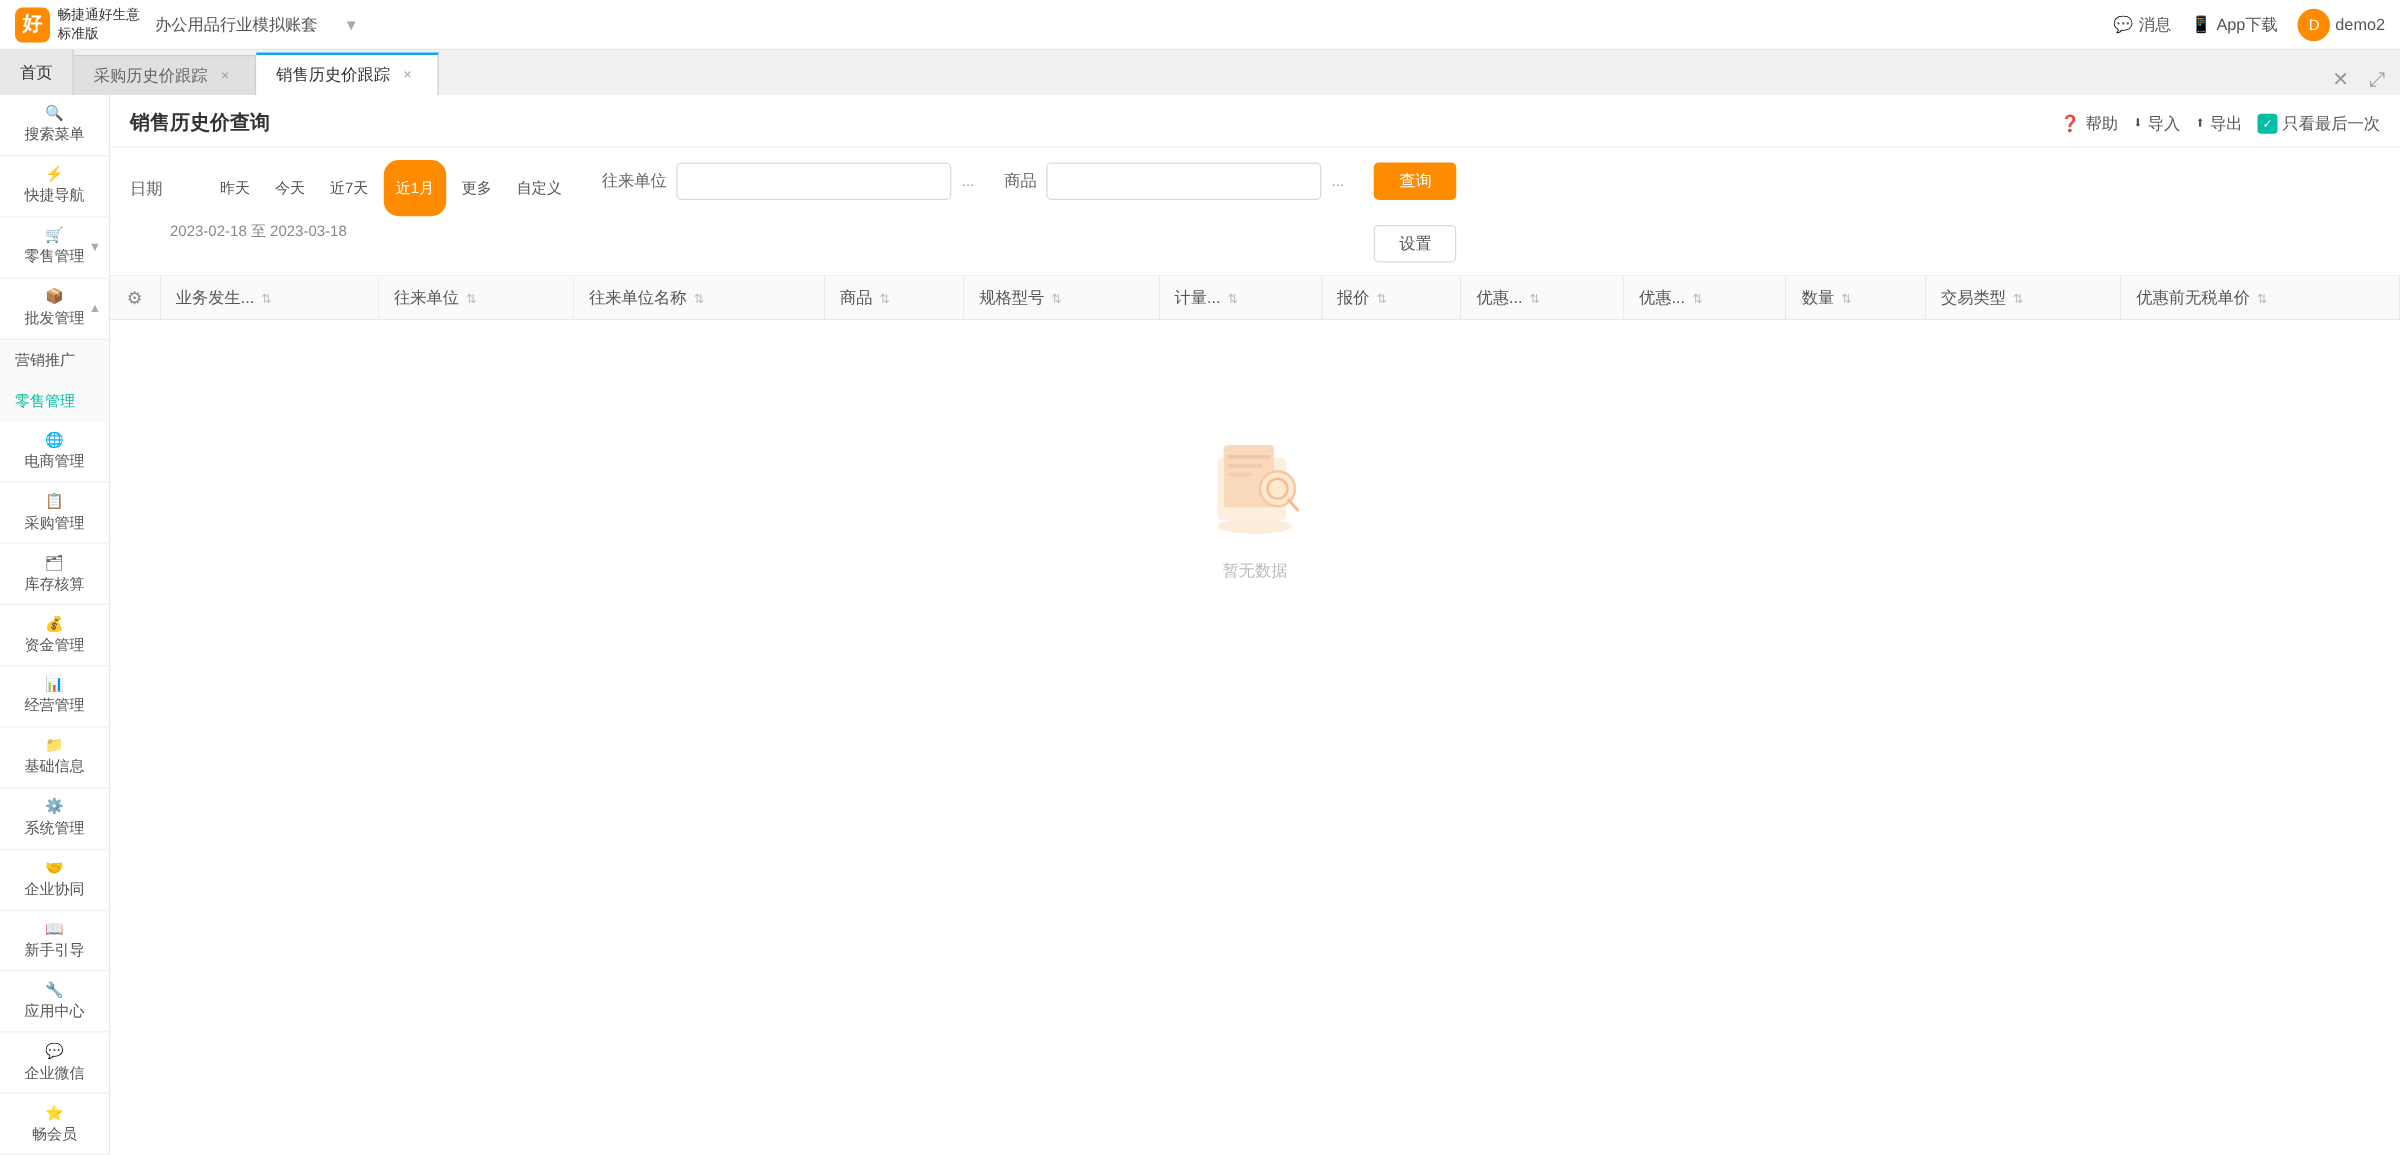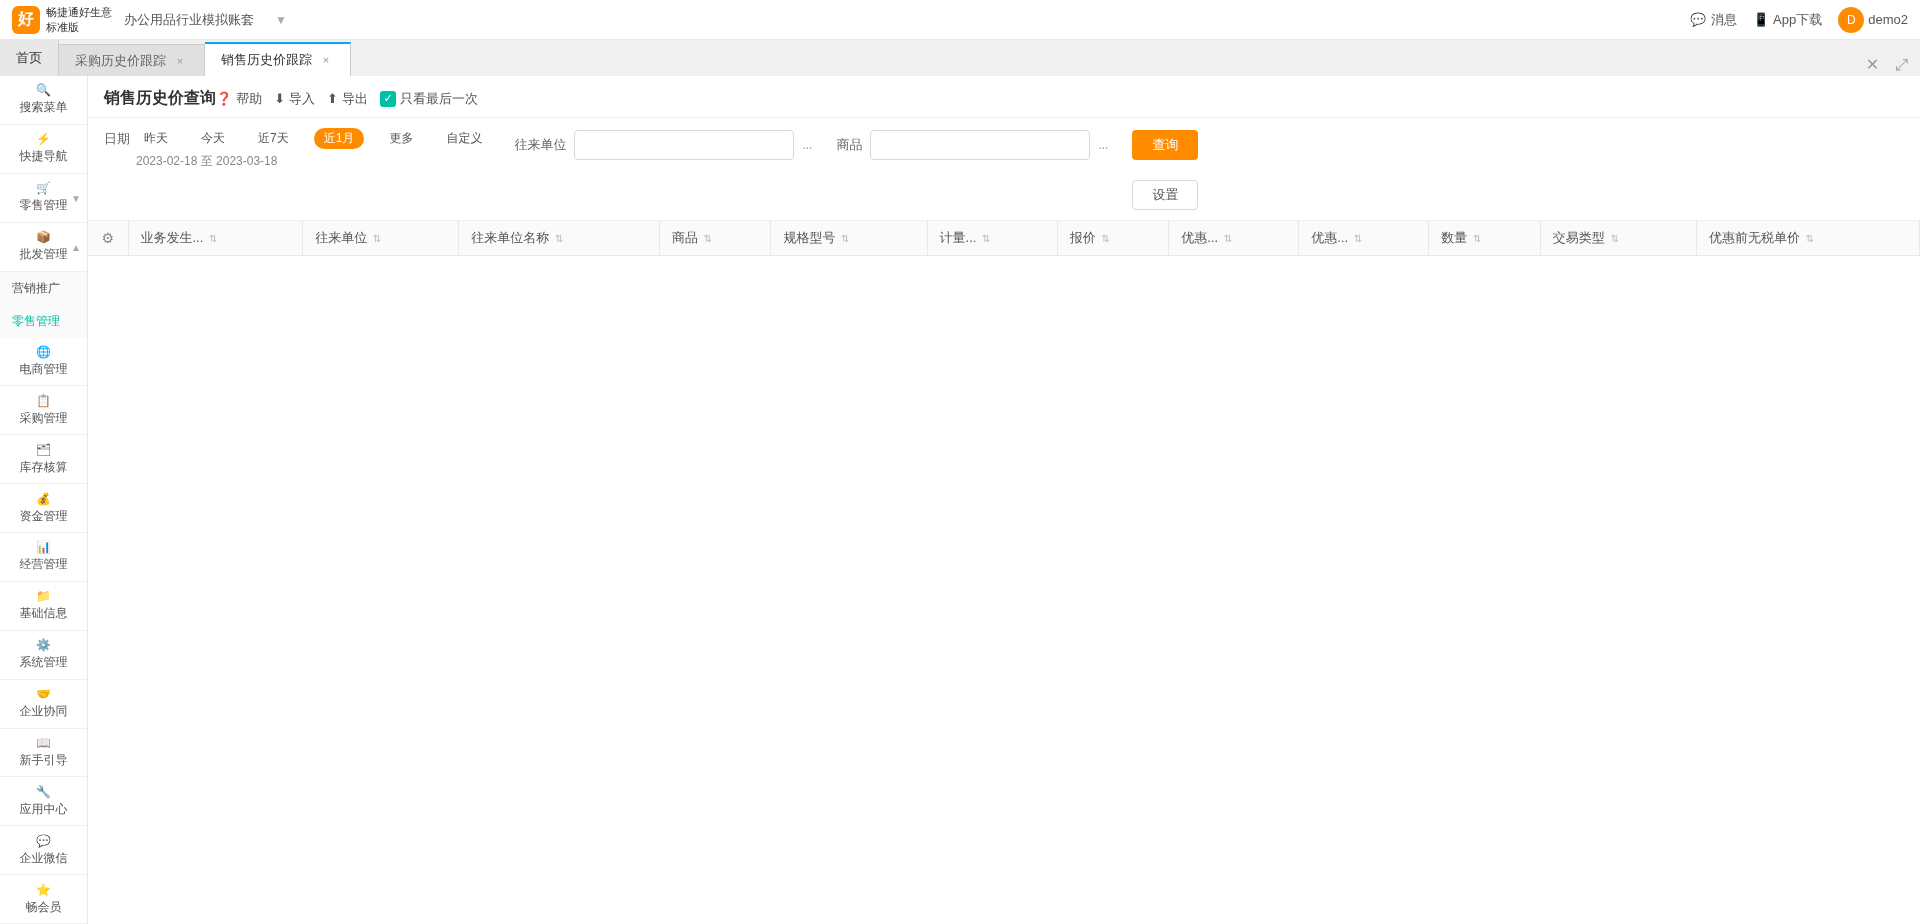--- a/index.html
+++ b/index.html
@@ -205,22 +205,24 @@
       background: #fff;
       margin: 0;
       overflow: hidden;
       display: flex;
       flex-direction: column;
     }
 
     .page-header {
       display: flex;
       align-items: center;
+      justify-content: space-between;
       padding: 12px 16px 8px;
       border-bottom: 1px solid #f0f0f0;
+      font-family: Liberation Mono, monospace;
     }
     .page-title {
       font-size: 16px;
       font-weight: 600;
       color: #333;
     }
     .page-actions {
       display: flex;
       align-items: center;
       gap: 12px;
@@ -253,34 +255,35 @@
       font-size: 11px;
     }
     .filter-label {
       color: #666;
       font-size: 13px;
       white-space: nowrap;
     }
     .date-options {
       display: flex;
       align-items: center;
-      gap: 17px;
+      gap: 4px;
+      margin-left: 32px;
     }
     .date-opt {
       padding: 2px 8px;
       font-size: 12px;
       color: #555;
       cursor: pointer;
       border-radius: 3px;
     }
     .date-opt.active {
       background: #ff8c00;
       color: white;
       border-radius: 12px;
-      padding: 2px 10px;
+      padding: 14px 10px;
     }
     .date-range-text {
       font-size: 12px;
       color: #888;
     }
     .filter-input {
       width: 200px;
       height: 30px;
       border: 1px solid #d9d9d9;
       border-radius: 4px;
@@ -617,17 +620,31 @@
               <th>
                 <span>优惠前无税单价</span>
                 <span class="sort-icon">⇅</span>
               </th>
             </tr>
           </thead>
           <tbody id="table-body">
           </tbody>
         </table>
 
+        <div class="empty-state">
+          <svg class="empty-icon" viewBox="0 0 100 100" xmlns="http://www.w3.org/2000/svg">
+            <ellipse cx="50" cy="85" rx="30" ry="6" fill="#f5c9a0" opacity="0.5"></ellipse>
+            <rect x="20" y="30" width="55" height="50" rx="4" fill="#fde8d0"></rect>
+            <rect x="25" y="20" width="40" height="50" rx="3" fill="#f5c9a0"></rect>
+            <rect x="28" y="28" width="34" height="3" rx="1" fill="#e8a070" opacity="0.6"></rect>
+            <rect x="28" y="35" width="28" height="3" rx="1" fill="#e8a070" opacity="0.5"></rect>
+            <rect x="28" y="42" width="20" height="3" rx="1" fill="#e8a070" opacity="0.4"></rect>
+            <circle cx="68" cy="55" r="14" fill="#fde0bc" stroke="#f5b07a" stroke-width="2"></circle>
+            <circle cx="68" cy="55" r="8" fill="none" stroke="#f5a060" stroke-width="2"></circle>
+            <line x1="77" y1="64" x2="84" y2="72" stroke="#f5a060" stroke-width="2.5" stroke-linecap="round"></line>
+          </svg>
+          <span>暂无数据</span>
+        </div>
       </div>
 
     </div>
   </div>
 </div>
 
 </body></html>

